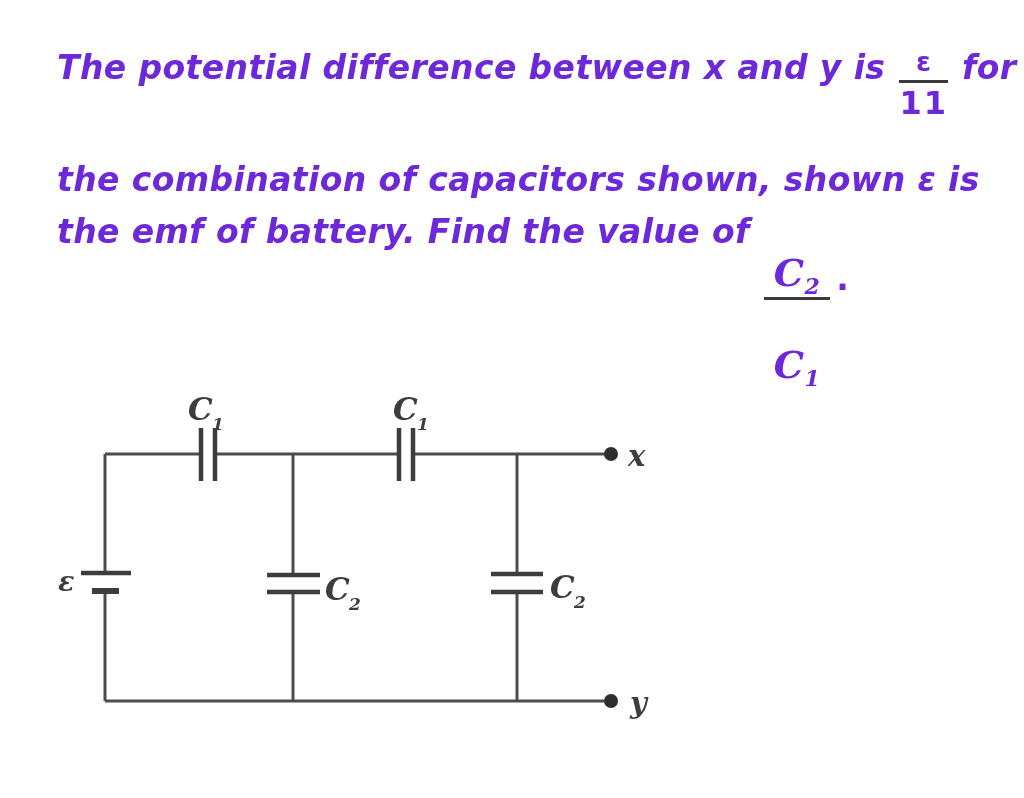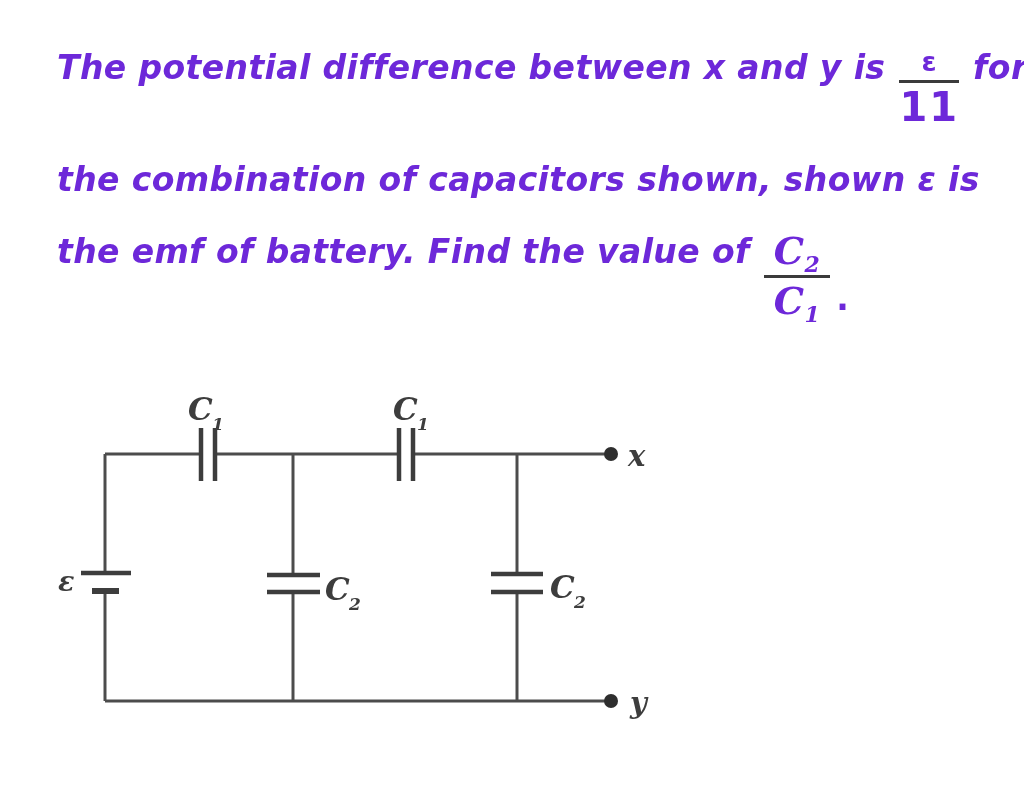--- a/index.html
+++ b/index.html
@@ -18,42 +18,42 @@
     display: flex;
     font-style: italic;
     font-weight: 600;
     font-size: 33px;
     letter-spacing: 0.4px;
     white-space: nowrap;
     color: #6d28d9;
   }
   #line1 { top: 48px; height: 96px; }
   #line2 { top: 160px; height: 48px; }
-  #line3 { top: 232px; height: 112px; }
+  #line3 { top: 212px; height: 112px; }
   .gap { display: inline-block; width: 14px; }
   .frac {
     display: inline-flex;
     flex-direction: column;
     align-items: center;
     line-height: 1;
     font-style: normal;
   }
   .frac .bar {
     border-top: 3px solid #3b3b3b;
     align-self: stretch;
     margin: 5px 0 4px 0;
   }
   .frac-small .num { font-size: 27px; font-weight: 600; padding: 0 12px; }
-  .frac-small .den { font-size: 40px; font-weight: 600; letter-spacing: 2px; }
+  .frac-small .den { font-size: 32px; font-weight: 600; letter-spacing: 2px; }
   .frac-big {
     font-family: "DejaVu Serif", serif;
     font-style: italic;
     font-weight: 600;
   }
-  .frac-big .num, .frac-big .den { font-size: 38px; padding: 0 10px; }
+  .frac-big .num, .frac-big .den { font-size: 38px; padding: 0 10px; margin-top: 42px; }
   .frac-big sub { font-size: 22px; font-style: italic; vertical-align: -8px; line-height: 0; }
   .period { align-self: flex-end; margin: 0 0 26px 6px; font-style: normal; }
   svg text {
     font-family: "DejaVu Serif", serif;
     font-style: italic;
     fill: #3d3d3d;
   }
   svg .wire { stroke: #4c4c4c; stroke-width: 3; stroke-linecap: butt; }
   svg .plate { stroke: #3d3d3d; stroke-width: 4.5; stroke-linecap: butt; }
   svg .plate-thick { stroke: #3d3d3d; stroke-width: 6; }

